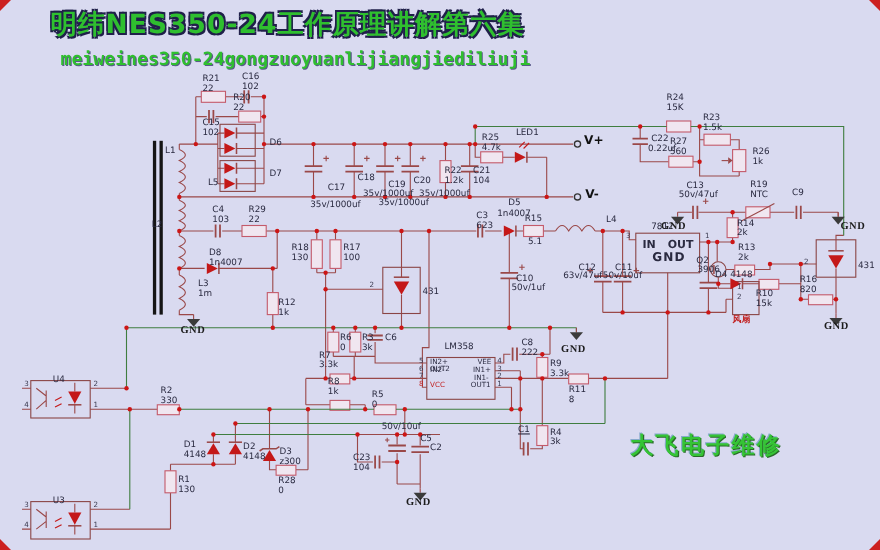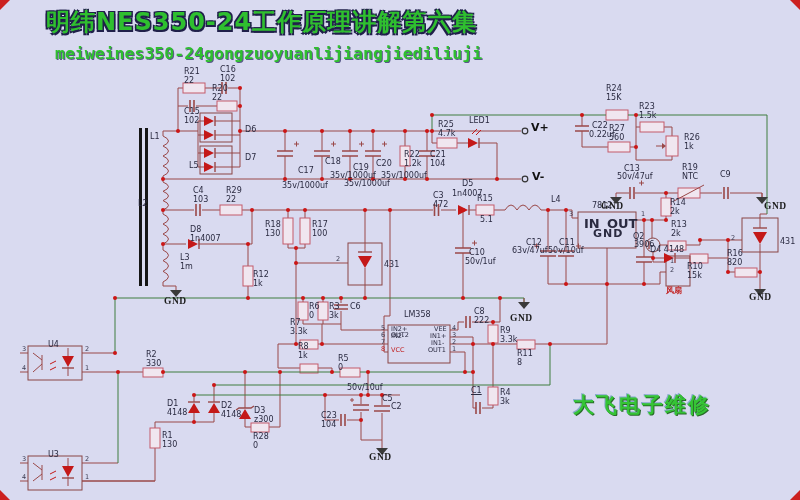--- a/index.html
+++ b/index.html
@@ -14,21 +14,21 @@
   .wm-cn{position:absolute;left:573px;top:391px;font:bold 21px "DejaVu Sans",sans-serif;
          color:#35c435;letter-spacing:2px;white-space:nowrap;
          text-shadow:1px 1px 0 #2a6a2a,-1px -1px 0 #88aacc}
   .wm-py{position:absolute;left:577px;top:419px;font:bold 12.5px "DejaVu Sans Mono",monospace;
          color:#35c435;white-space:nowrap;text-shadow:1px 1px 0 #3a7a3a}
   .lbl{position:absolute;font-size:8px;line-height:1.12;color:#2a2a40;white-space:pre-line}
   .lbl.pin{font-size:6.5px;color:#3a3a50}
   .lbl.pinr{font-size:6.5px;color:#c22222}
   .lbl.ic{font-size:6.5px;letter-spacing:0}
   .lbl.icr{font-size:6.5px;color:#c22222}
-  .lbl.b9{font-weight:bold;font-size:13px}
+  .lbl.b9{font-weight:bold;font-size:10px}
   .lbl.b12{font-weight:bold;font-size:11px;letter-spacing:1px}
   .lbl.gnd{font-family:"Liberation Serif",serif;font-weight:bold;font-size:9.5px;color:#1c1c1c;letter-spacing:.5px}
   .lbl.vt{font-weight:bold;font-size:11px;color:#111}
   .lbl.redl{color:#c22222;font-weight:bold}
   
   .w{stroke:#9a4848;fill:none;stroke-width:1}
   .g{stroke:#3f7d3f;fill:none;stroke-width:1}
   .cp{stroke:#9a4848;fill:none;stroke-width:1.6}
   .res{fill:#f0e6f0;stroke:#c45a6a;stroke-width:1}
   .bx{fill:none;stroke:#8a4545;stroke-width:1}
@@ -373,21 +373,21 @@
       <div class="lbl" style="left: 404px; top: 151px;">R22
 1.2k</div>
       <div class="lbl" style="left: 430px; top: 151px;">C21
 104</div>
       <div class="lbl" style="left: 438px; top: 121px;">R25
 4.7k</div>
       <div class="lbl" style="left: 469px; top: 117px;">LED1</div>
       <div class="lbl vt" style="left: 531px; top: 122px;">V+</div>
       <div class="lbl vt" style="left: 532px; top: 171px;">V-</div>
       <div class="lbl" style="left: 433px; top: 192px;">C3
-472</div>
+623</div>
       <div class="lbl" style="left: 462px; top: 180px;">D5</div>
       <div class="lbl" style="left: 452px; top: 190px;">1n4007</div>
       <div class="lbl" style="left: 477px; top: 195px;">R15</div>
       <div class="lbl" style="left: 480px; top: 216px;">5.1</div>
       <div class="lbl" style="left: 527px; top: 196px; padding-left: 24px;">L4</div>
       <div class="lbl" style="left: 526px; top: 239px;">C12</div>
       <div class="lbl" style="left: 512px; top: 247px;">63v/47uf</div>
       <div class="lbl" style="left: 559px; top: 239px;">C11</div>
       <div class="lbl" style="left: 548px; top: 247px;">50v/10uf</div>
       <div class="lbl" style="left: 469px; top: 249px;">C10</div>

